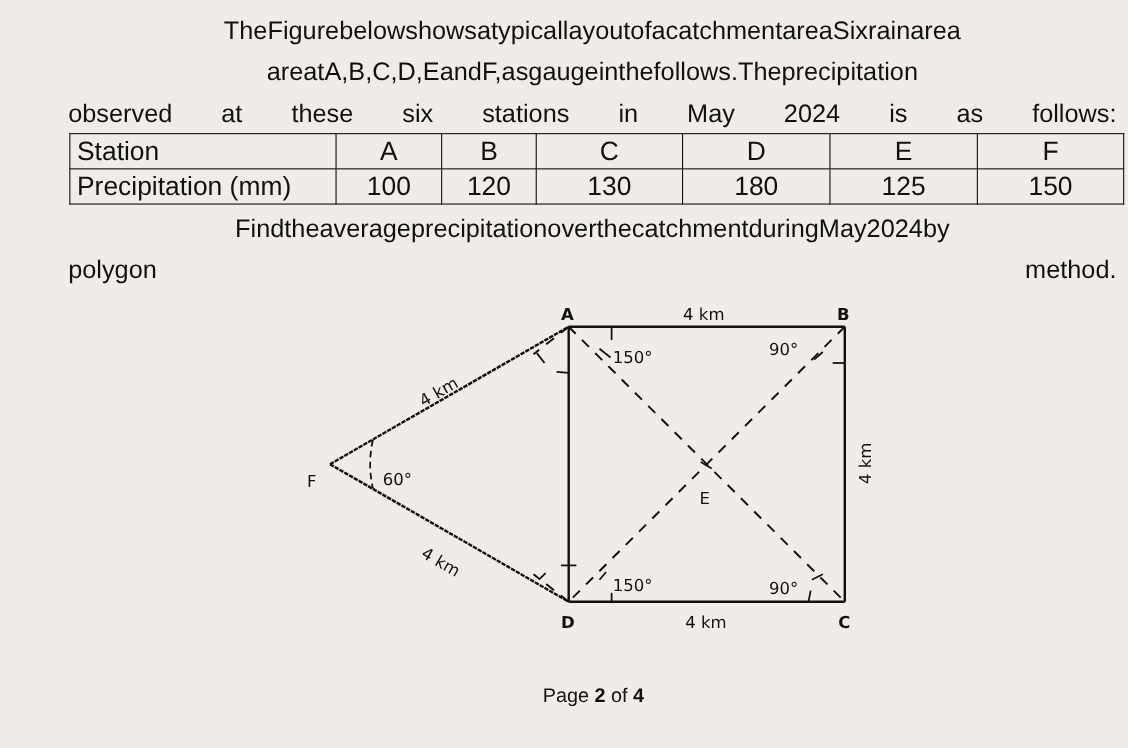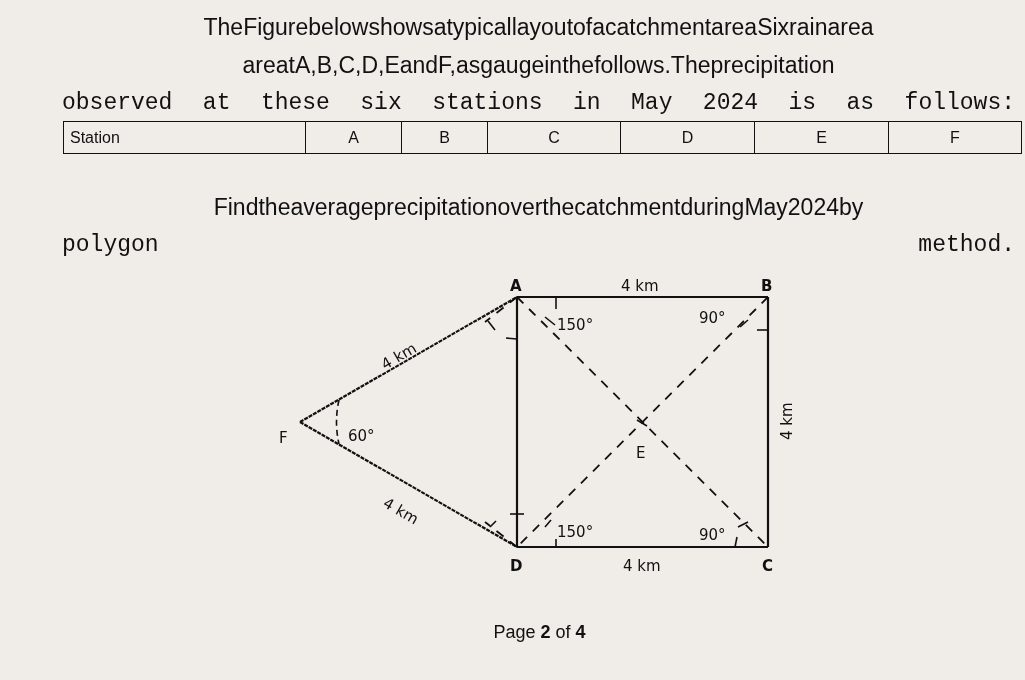--- a/index.html
+++ b/index.html
@@ -14,29 +14,29 @@
     .para {
       position: absolute;
       left: 62px;
       width: 953px;
       font-size: 23px;
       line-height: 38px;
       text-align: justify;
       text-align-last: justify;
       letter-spacing: 0px;
     }
-    .line { display: block; white-space: nowrap; font-family: Liberation Mono, monospace; }
+    .line { display: block; white-space: nowrap; }
     .justify-line { display: flex; justify-content: center; white-space: nowrap; }
     .justify-line span { display: inline-block; }
 
     table.data {
       position: absolute;
       left: 63px; top: 121px;
       border-collapse: collapse;
-      font-size: 16px;
+      font-size: 24px;
       border-radius: 10px;
     }
     table.data td {
       border: 1.5px solid #111;
       height: 31px;
       padding: 0 6px;
       line-height: 31px;
     }
     table.data td.num { text-align: center; }
     table.data td.hdr { text-align: left; }
@@ -99,20 +99,29 @@
   <tbody>
       <tr>
     <td class="hdr" style="width: 229px;">Station</td>
     <td class="num" style="width: 83px;">A</td>
     <td class="num" style="width: 73px;">B</td>
     <td class="num" style="width: 120px;">C</td>
     <td class="num" style="width: 121px;">D</td>
     <td class="num" style="width: 121px;">E</td>
     <td class="num" style="width: 120px;">F</td>
   </tr>
+  <tr>
+    <td class="hdr">Precipitation (mm)</td>
+    <td class="num">100</td>
+    <td class="num">120</td>
+    <td class="num">130</td>
+    <td class="num">180</td>
+    <td class="num">125</td>
+    <td class="num">150</td>
+  </tr>
 </tbody>
   </table>
 
 <div class="para" style="top: 188px;">
   <div class="justify-line" id="question-line-0">
       <span>Find</span>
       <span>the</span>
       <span>average</span>
       <span>precipitation</span>
       <span>over</span>

